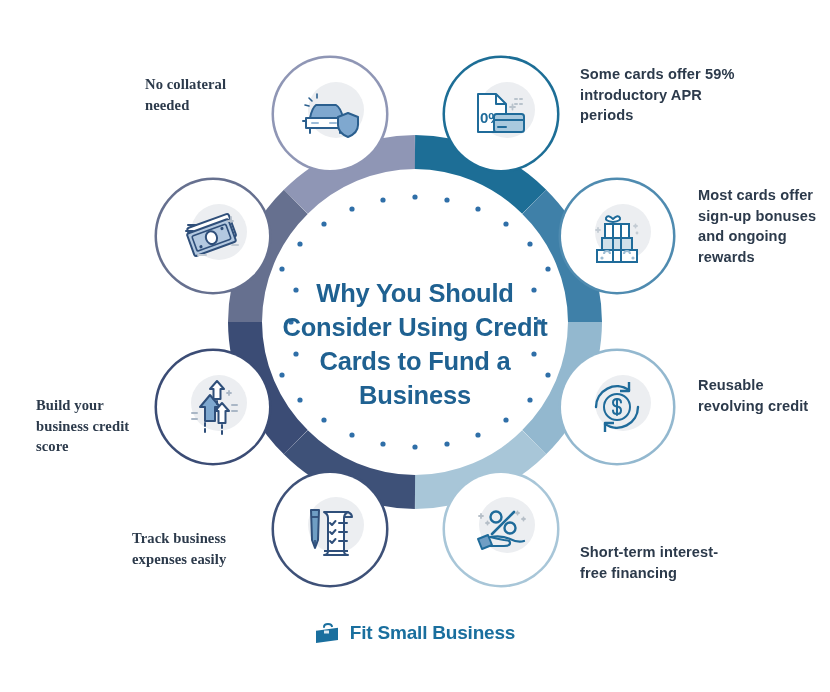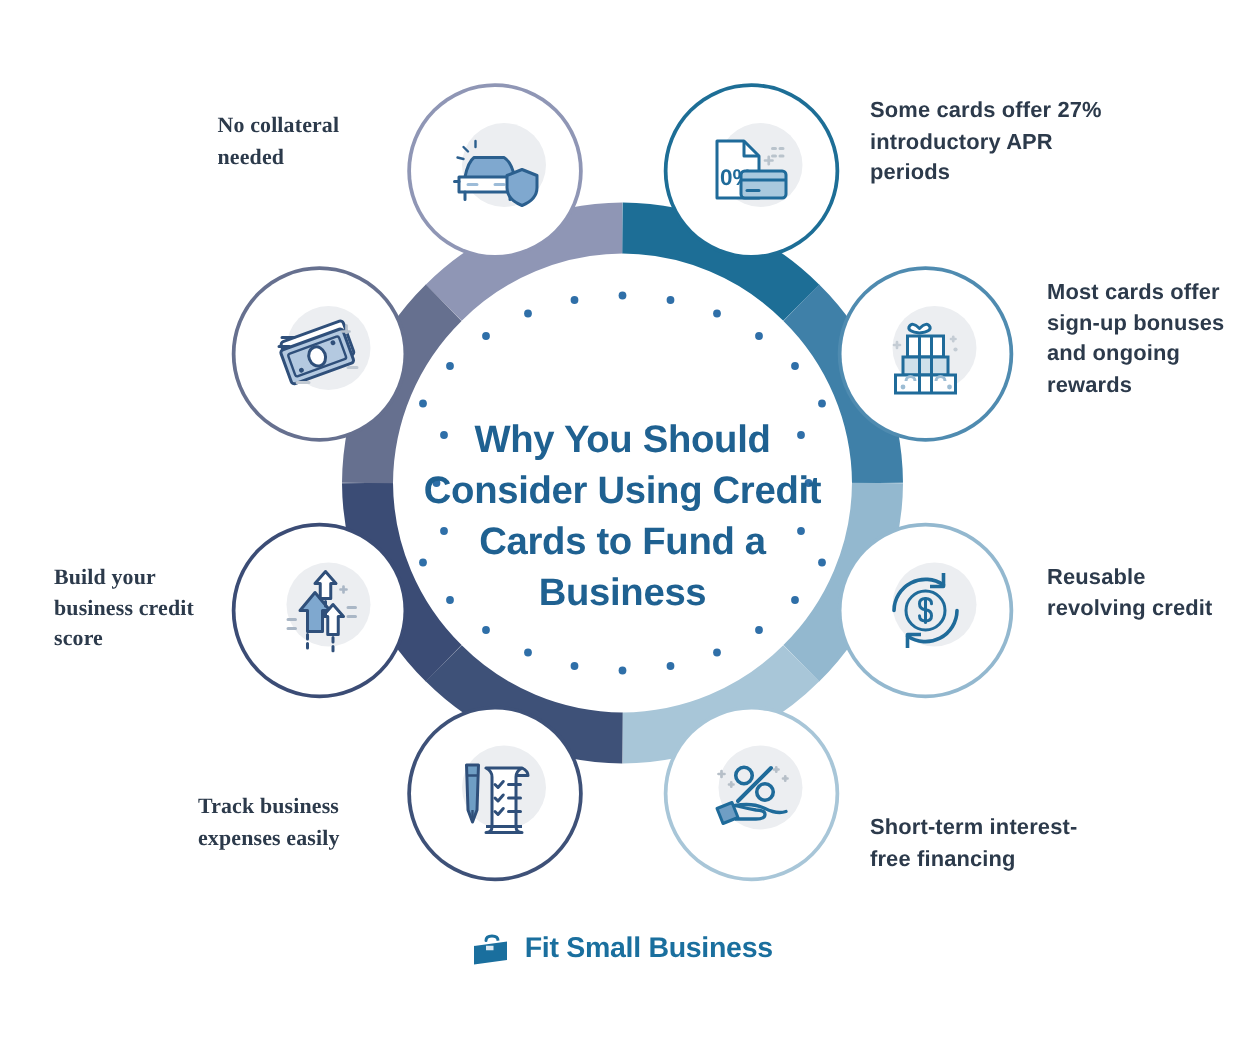--- a/index.html
+++ b/index.html
@@ -165,21 +165,21 @@
       <path d="M6 8 h18 l10 10 v28 h-28 z" fill="#ffffff" stroke="#1f6b9a" stroke-width="2" stroke-linejoin="round"></path>
       <path d="M24 8 v10 h10" fill="none" stroke="#1f6b9a" stroke-width="2" stroke-linejoin="round"></path>
       <text x="8" y="37" font-family="Liberation Sans, sans-serif" font-size="15" font-weight="bold" fill="#1f6b9a">0%</text>
       <rect x="22" y="28" width="30" height="18" rx="2.5" fill="#a9c9de" stroke="#1f6b9a" stroke-width="2"></rect>
       <path d="M22 34 h30" stroke="#1f6b9a" stroke-width="2"></path>
       <path d="M26 41 h8" stroke="#1f6b9a" stroke-width="2" stroke-linecap="round"></path>
       <path d="M43 13 h2 M48 13 h2 M43 18 h2 M48 18 h2" stroke="#b9c3cc" stroke-width="2" stroke-linecap="round"></path>
       <path d="M38 21 h5 M40.5 18.5 v5" stroke="#b9c3cc" stroke-width="1.8" stroke-linecap="round"></path>
     </svg>
   </div>
-  <div class="label right" style="left:580px; top:64px; width:160px;">Some cards offer 27% introductory APR periods</div>
+  <div class="label right" style="left:580px; top:64px; width:160px;">Some cards offer 59% introductory APR periods</div>
 
   <div class="node" style="left:561px; top:180px;">
     <span class="disc"></span>
     <svg width="56" height="56" viewBox="0 0 56 56">
       <path d="M24 11 q-5-5-7-1 q-1 3 7 4 q8-1 7-4 q-2-4-7 1 z" fill="#ffffff" stroke="#1f6b9a" stroke-width="2" stroke-linejoin="round"></path>
       <rect x="16" y="16" width="24" height="14" fill="#ffffff" stroke="#1f6b9a" stroke-width="2"></rect>
       <rect x="13" y="30" width="30" height="12" fill="#cfe0ea" stroke="#1f6b9a" stroke-width="2"></rect>
       <rect x="8" y="42" width="40" height="12" fill="#ffffff" stroke="#1f6b9a" stroke-width="2"></rect>
       <path d="M24 16 v38 M32 16 v38" stroke="#1f6b9a" stroke-width="2"></path>
       <path d="M15 46 a3 3 0 0 1 6 0 M35 46 a3 3 0 0 1 6 0" fill="none" stroke="#9dbdd4" stroke-width="2"></path>
@@ -240,21 +240,21 @@
     <span class="disc"></span>
     <svg width="58" height="56" viewBox="0 0 58 56">
       <path d="M16 28 l10-12 10 12 h-5 v14 h-10 v-14 z" fill="#7fa8cf" stroke="#2f4f7a" stroke-width="2" stroke-linejoin="round"></path>
       <path d="M26 10 l7-8 7 8 h-3.5 v10 h-7 v-10 z" fill="#ffffff" stroke="#2f4f7a" stroke-width="2" stroke-linejoin="round"></path>
       <path d="M31 32 l7-8 7 8 h-3.5 v12 h-7 v-12 z" fill="#ffffff" stroke="#2f4f7a" stroke-width="2" stroke-linejoin="round"></path>
       <path d="M21 44 v3 M21 50 v3 M38 46 v3 M38 52 v3 M33 22 v3 M33 28 v3" stroke="#2f4f7a" stroke-width="2" stroke-linecap="round"></path>
       <path d="M8 34 h5 M8 40 h5 M48 26 h5 M48 32 h5" stroke="#aab7c6" stroke-width="2" stroke-linecap="round"></path>
       <path d="M43 14 h4 M45 12 v4" stroke="#aab7c6" stroke-width="1.8" stroke-linecap="round"></path>
     </svg>
   </div>
-  <div class="label left" style="left:36px; top:375px; width:115px;">Build your business credit score</div>
+  <div class="label left" style="left:36px; top:395px; width:115px;">Build your business credit score</div>
 
   <div class="node" style="left:157px; top:180px;">
     <span class="disc"></span>
     <svg width="58" height="50" viewBox="0 0 58 50">
       <g transform="rotate(-20 29 25)">
         <rect x="7" y="9" width="44" height="24" rx="2" fill="#ffffff" stroke="#2f4f7a" stroke-width="2"></rect>
         <rect x="5" y="14" width="44" height="24" rx="2" fill="#b4c9e0" stroke="#2f4f7a" stroke-width="2"></rect>
         <rect x="9" y="18" width="36" height="16" rx="1.5" fill="none" stroke="#2f4f7a" stroke-width="1.6"></rect>
         <ellipse cx="27" cy="26" rx="5.5" ry="6.5" fill="#ffffff" stroke="#2f4f7a" stroke-width="2"></ellipse>
         <circle cx="14" cy="31" r="1.6" fill="#2f4f7a"></circle>

